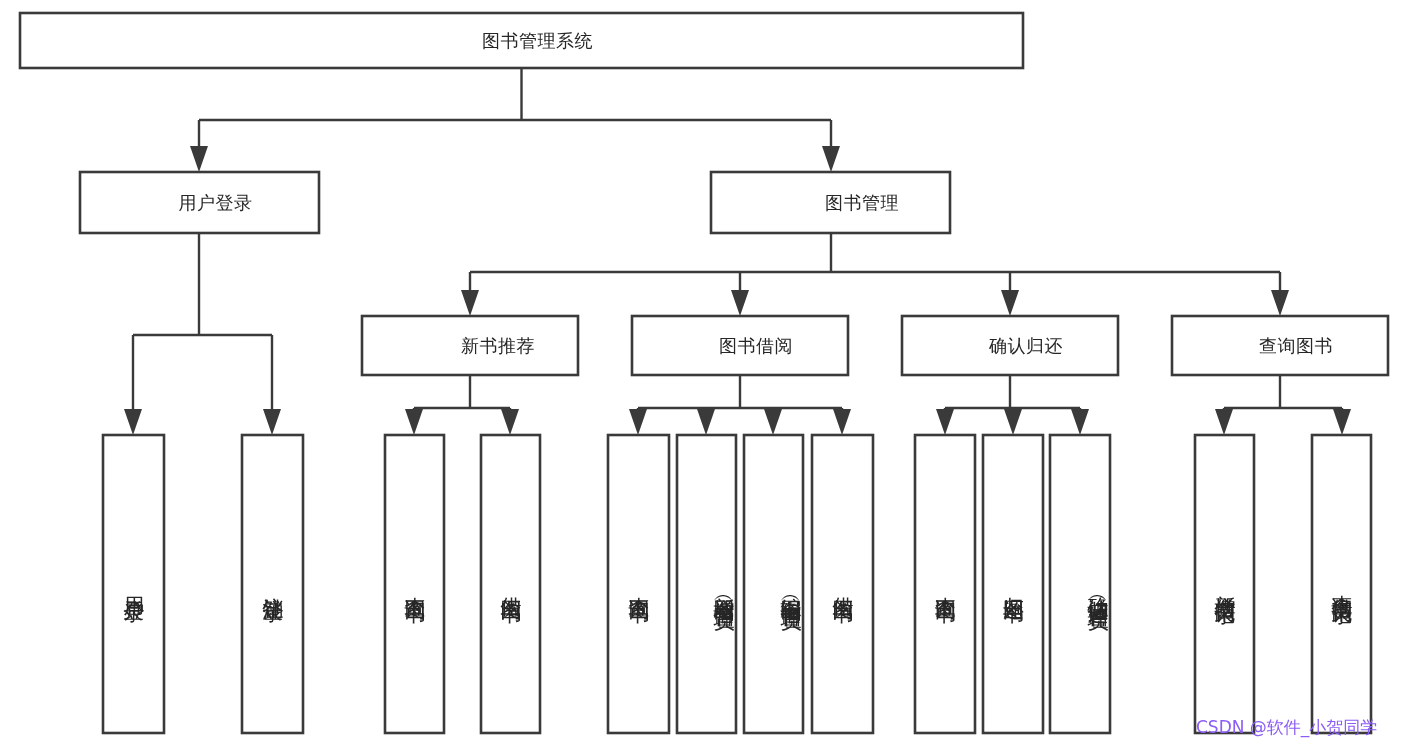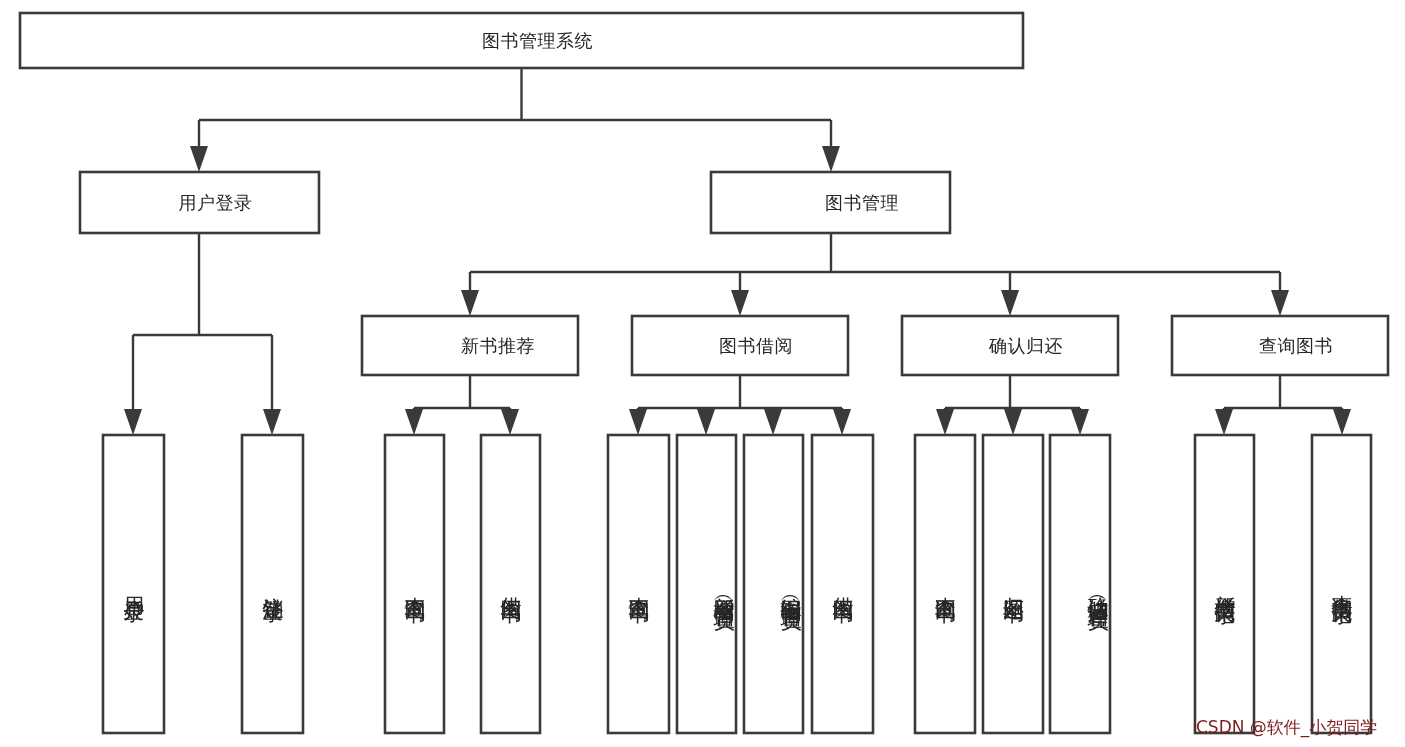--- a/index.html
+++ b/index.html
@@ -66,21 +66,21 @@
     justify-content: center;
     padding-top: 10px;
     box-sizing: border-box;
   }
   .node-label.vertical.mid {
     align-items: center;
     padding-top: 0;
   }
   .watermark {
     position: absolute;
-    color: #7f1d1d;
+    color: #8b5cf6;
     font-size: 17px;
     font-family: "DejaVu Sans", "Liberation Sans", sans-serif;
     white-space: nowrap;
     user-select: none;
   }
 </style>
 </head>
 <body>
 
 <div id="diagram-root">

